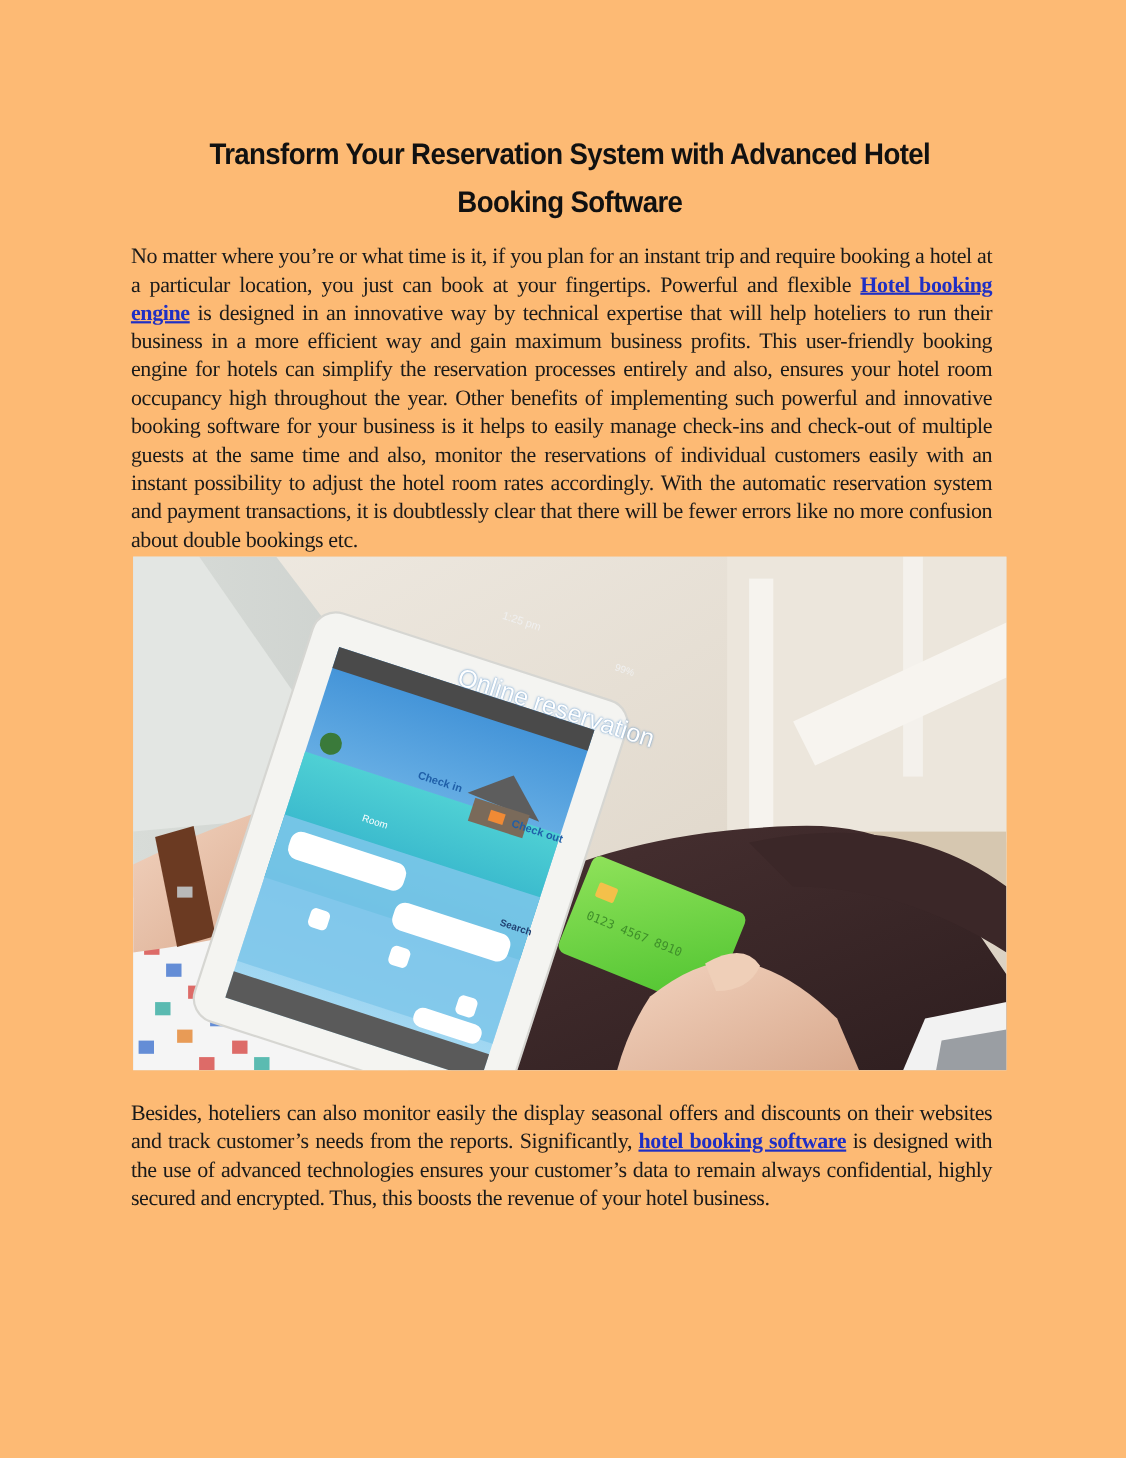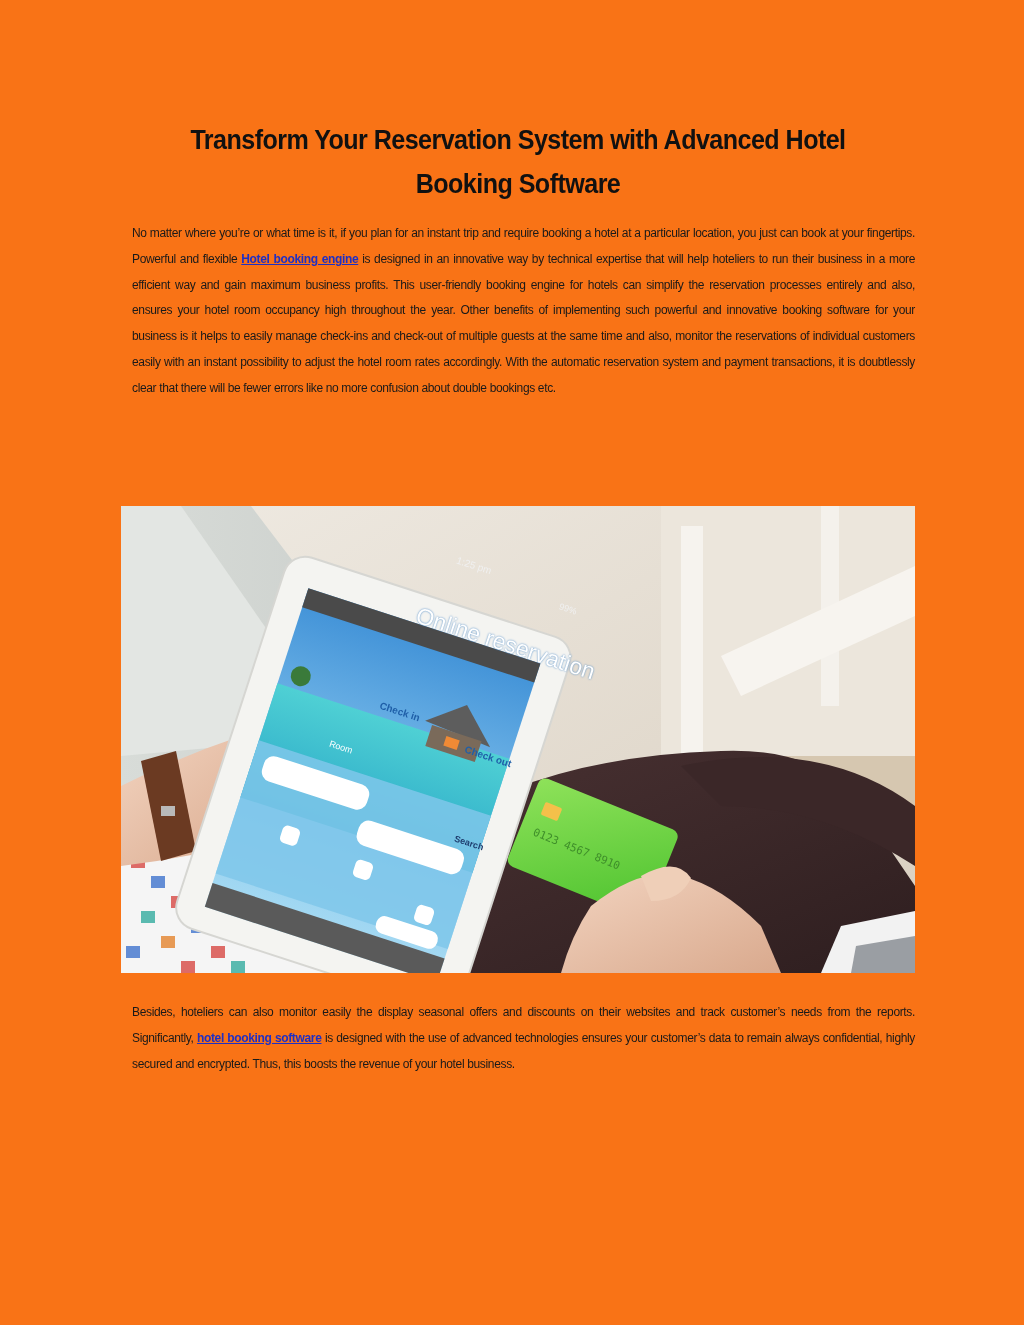--- a/index.html
+++ b/index.html
@@ -1,23 +1,23 @@
 <!DOCTYPE html>
 <html><head>
 <meta charset="utf-8">
 <style>
   html,body{margin:0;padding:0;background:#ffffff;}
   body{width:1024px;height:1325px;position:relative;overflow:hidden;
        font-family:"Liberation Sans Narrow","Liberation Sans",sans-serif;color:#111;}
-  .page{position:absolute;left:0;top:0;width:1024px;height:1325px;background:#f97316;}
+  .page{position:absolute;left:0;top:0;width:1024px;height:1325px;background:#fdba74;}
   .title{position:absolute;left:121px;top:118px;width:794px;text-align:center;
          font-family:"Liberation Sans",sans-serif;font-weight:bold;font-size:27px;
          line-height:44px;letter-spacing:-0.6px;color:#111;transform:scaleX(0.93);transform-origin:center top;}
-  .para{position:absolute;left:132px;width:783px;text-align:justify;
-        font-family:Liberation Sans, sans-serif;font-size:12px;line-height:25.8px;
+  .para{position:absolute;left:119px;width:783px;text-align:justify;
+        font-family:Liberation Serif, serif;font-size:20px;line-height:25.8px;
         color:#1a1a1a;letter-spacing:-0.35px;word-spacing:0px;}
   .p1{top:221px;}
   .p2{top:1000px;}
   .link{color:#1f2fc4;font-weight:bold;text-decoration:underline;cursor:pointer;}
 
   
   .photo{position:absolute;left:121px;top:506px;width:794px;height:467px;overflow:hidden;
          background:#e9e3d8;}
   .photo svg{position:absolute;left:0;top:0;}
 </style>

